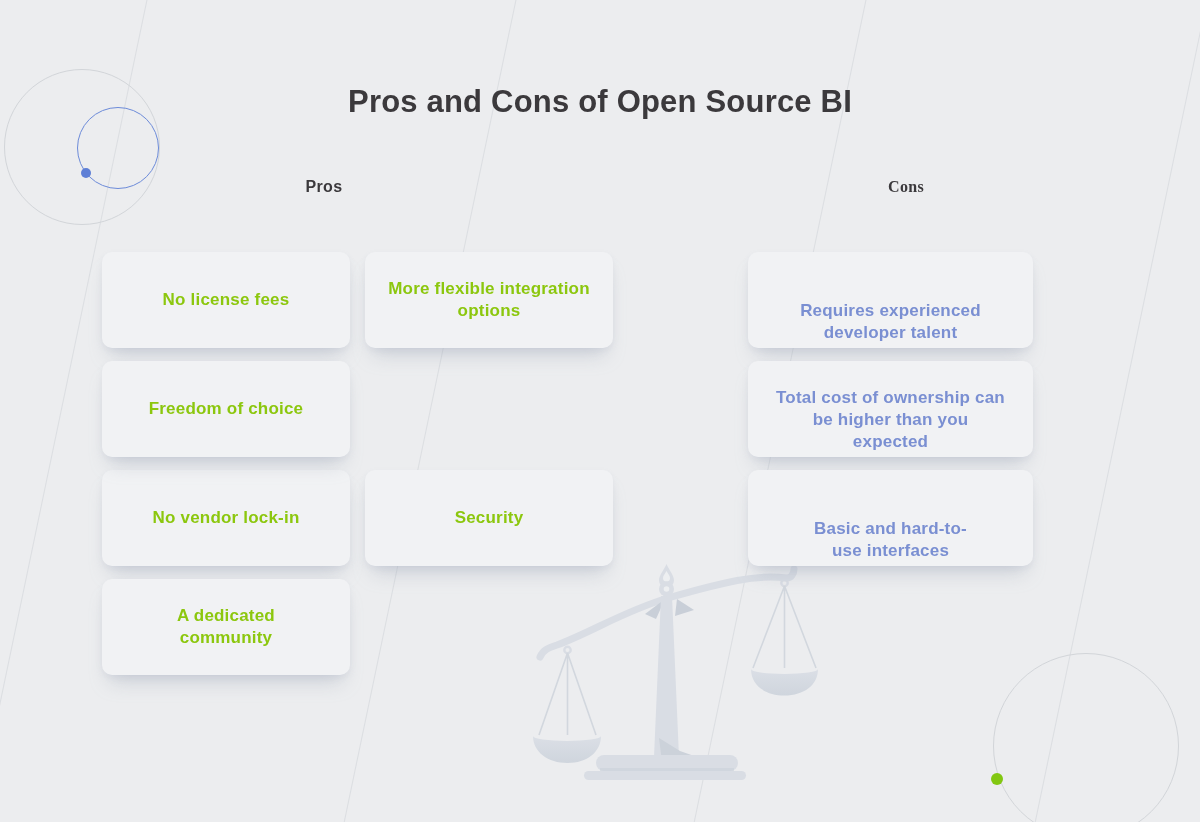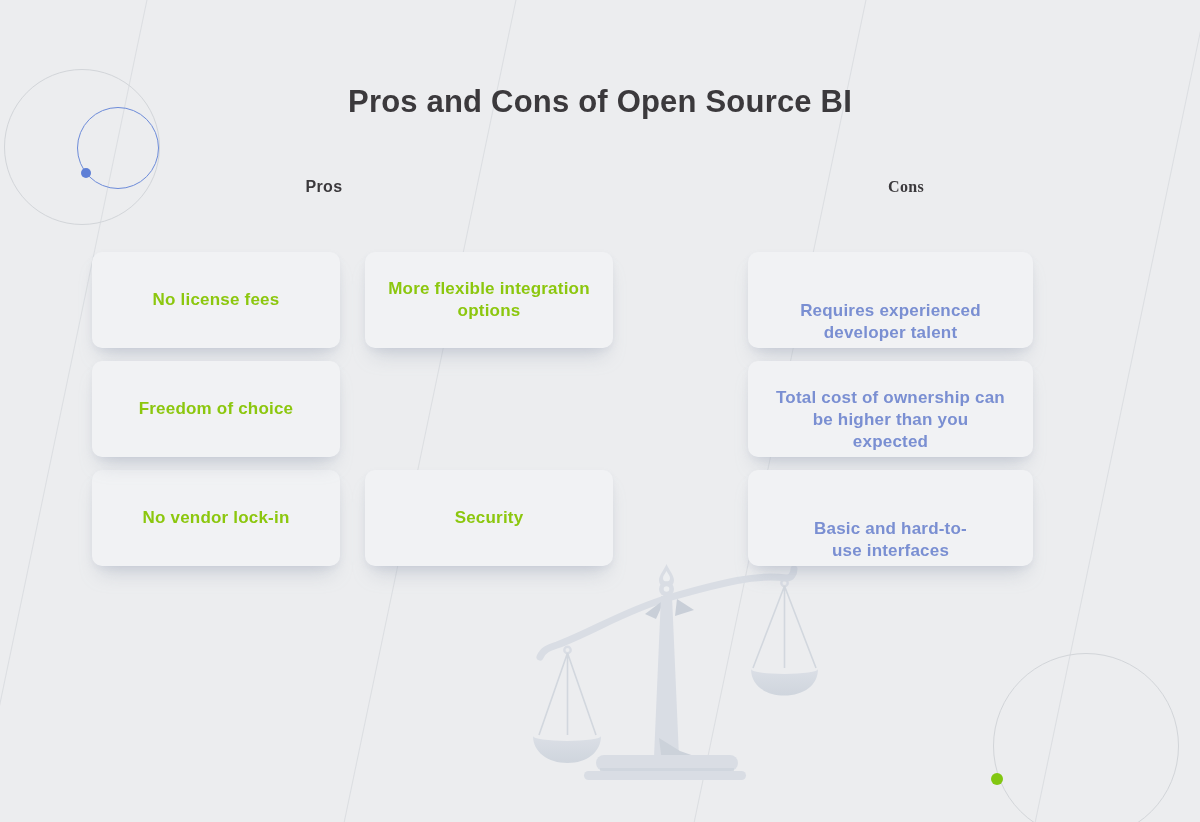--- a/index.html
+++ b/index.html
@@ -37,21 +37,21 @@
          font-size:16px;font-weight:bold;color:var(--ink);letter-spacing:.3px;}
   .pros-header{left:324px;} .cons-header{left:906px;font-family:Liberation Serif, serif;}
   
   .card{position:absolute;height:96px;border-radius:10px;background:var(--card);
         box-shadow:0 14px 20px -8px rgba(150,160,178,.40),0 3px 6px rgba(150,160,178,.12);
         display:flex;align-items:center;justify-content:center;text-align:center;
         font-weight:bold;font-size:17px;line-height:1.3;letter-spacing:.2px;padding:4px 10px;
         box-sizing:border-box;}
   .pros-card{width:248px;color:var(--green);}
   .cons-card{width:285px;color:var(--blue);left:748px;align-items:flex-end;}
-  .colA{left:92px}.colB{left:365px}
+  .colA{left:102px}.colB{left:365px}
   .r1{top:252px}.r2{top:361px}.r3{top:470px}.r4{top:579px}
   .card span{display:inline-block;}
   .w150 span{max-width:150px;} .w175 span{max-width:175px;}
   .w205 span{max-width:205px;} .w235 span{max-width:235px;}
   
   .scale-svg{position:absolute;left:520px;top:550px;width:330px;height:245px;}
 </style>
 </head>
 <body>
 
@@ -109,20 +109,23 @@
 
   <div class="card pros-card colA r1">
       <span>No license fees</span>
     </div>
   <div class="card pros-card colA r3">
       <span>No vendor lock-in</span>
     </div>
   <div class="card pros-card colA r2">
       <span>Freedom of choice</span>
     </div>
+  <div class="card pros-card colA r4 w150">
+      <span>A dedicated community</span>
+    </div>
 
   <div class="card pros-card colB r1 w205">
       <span>More flexible integration options</span>
     </div>
   <div class="card pros-card colB r3">
       <span>Security</span>
     </div>
 
   <div class="card cons-card r1 w235">
       <span>Requires experienced developer talent</span>

